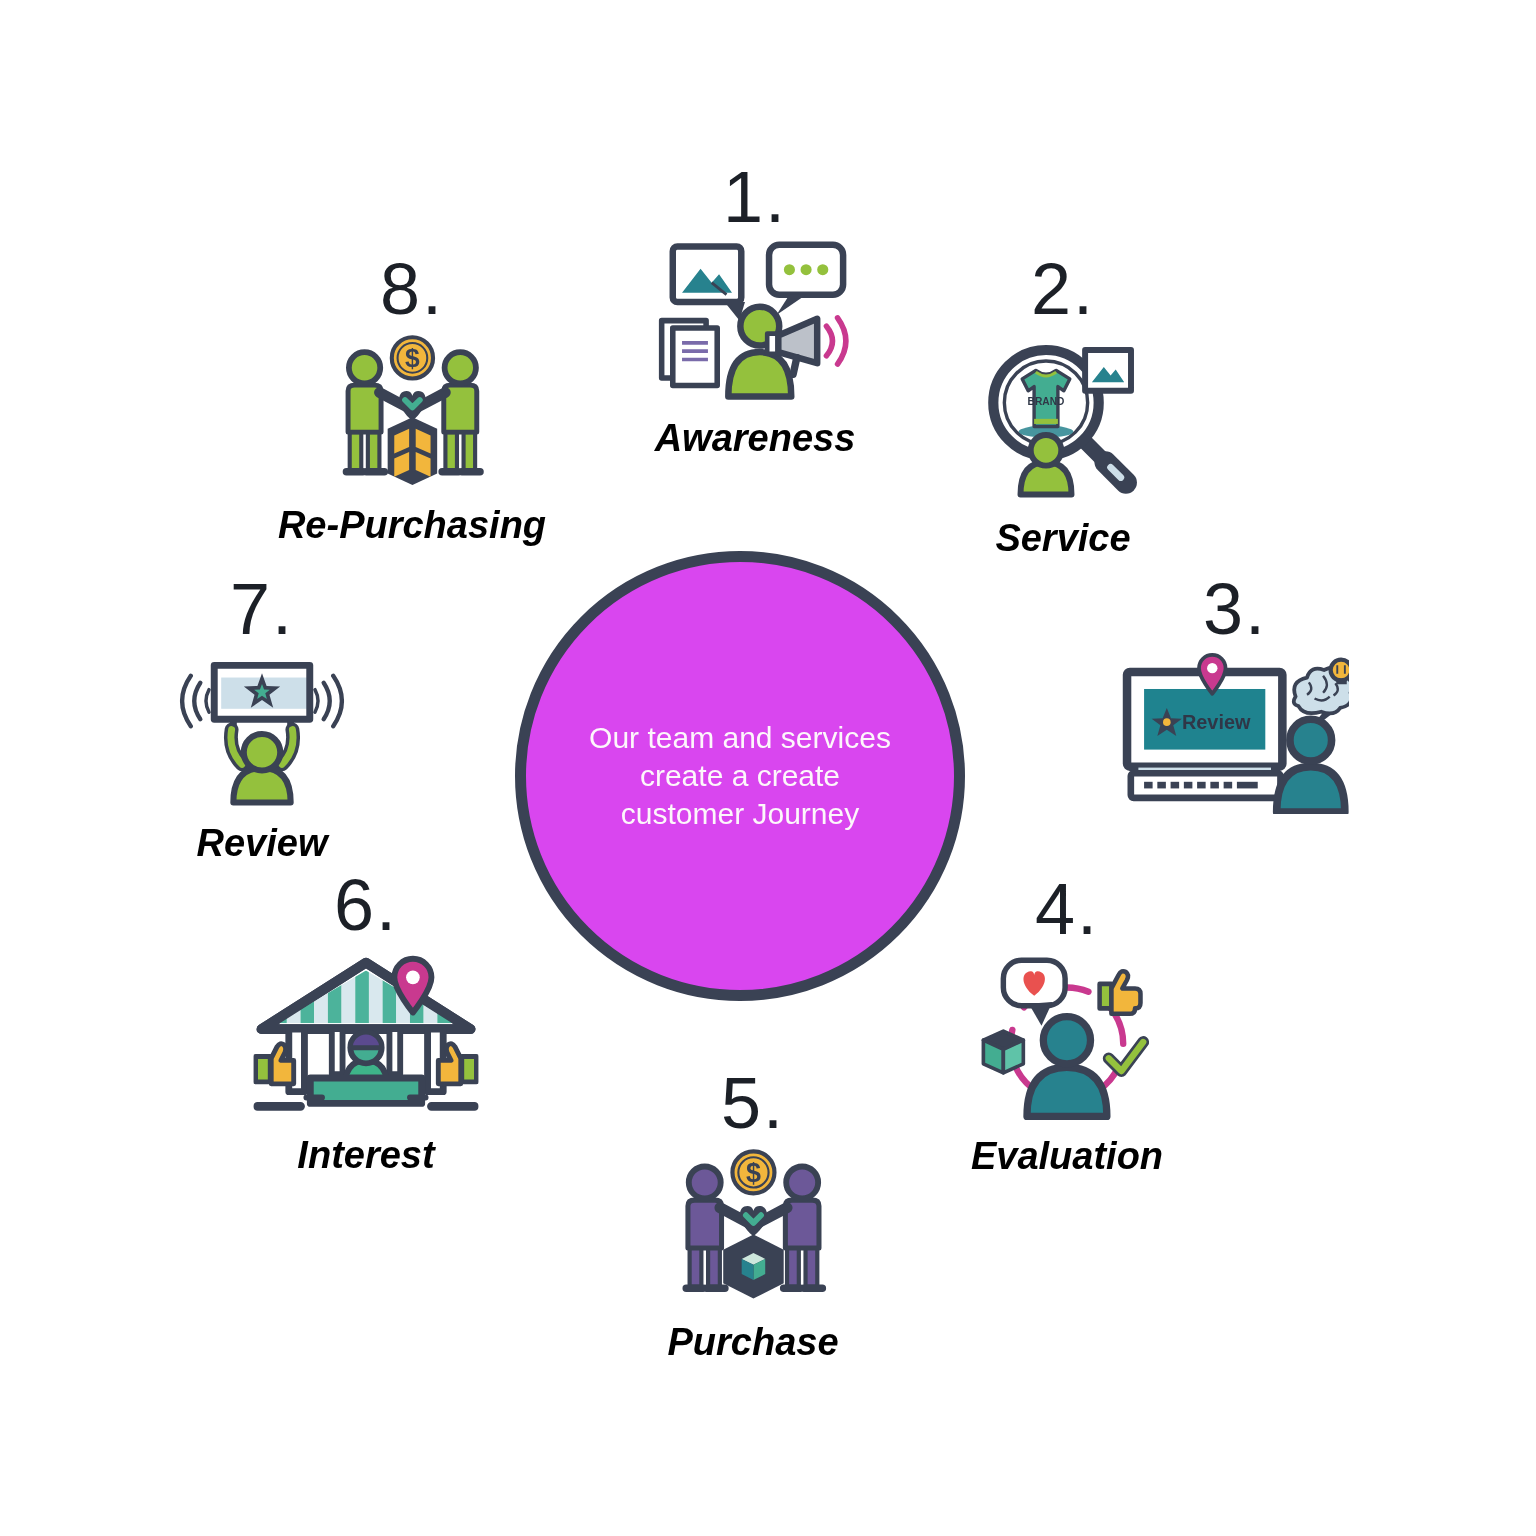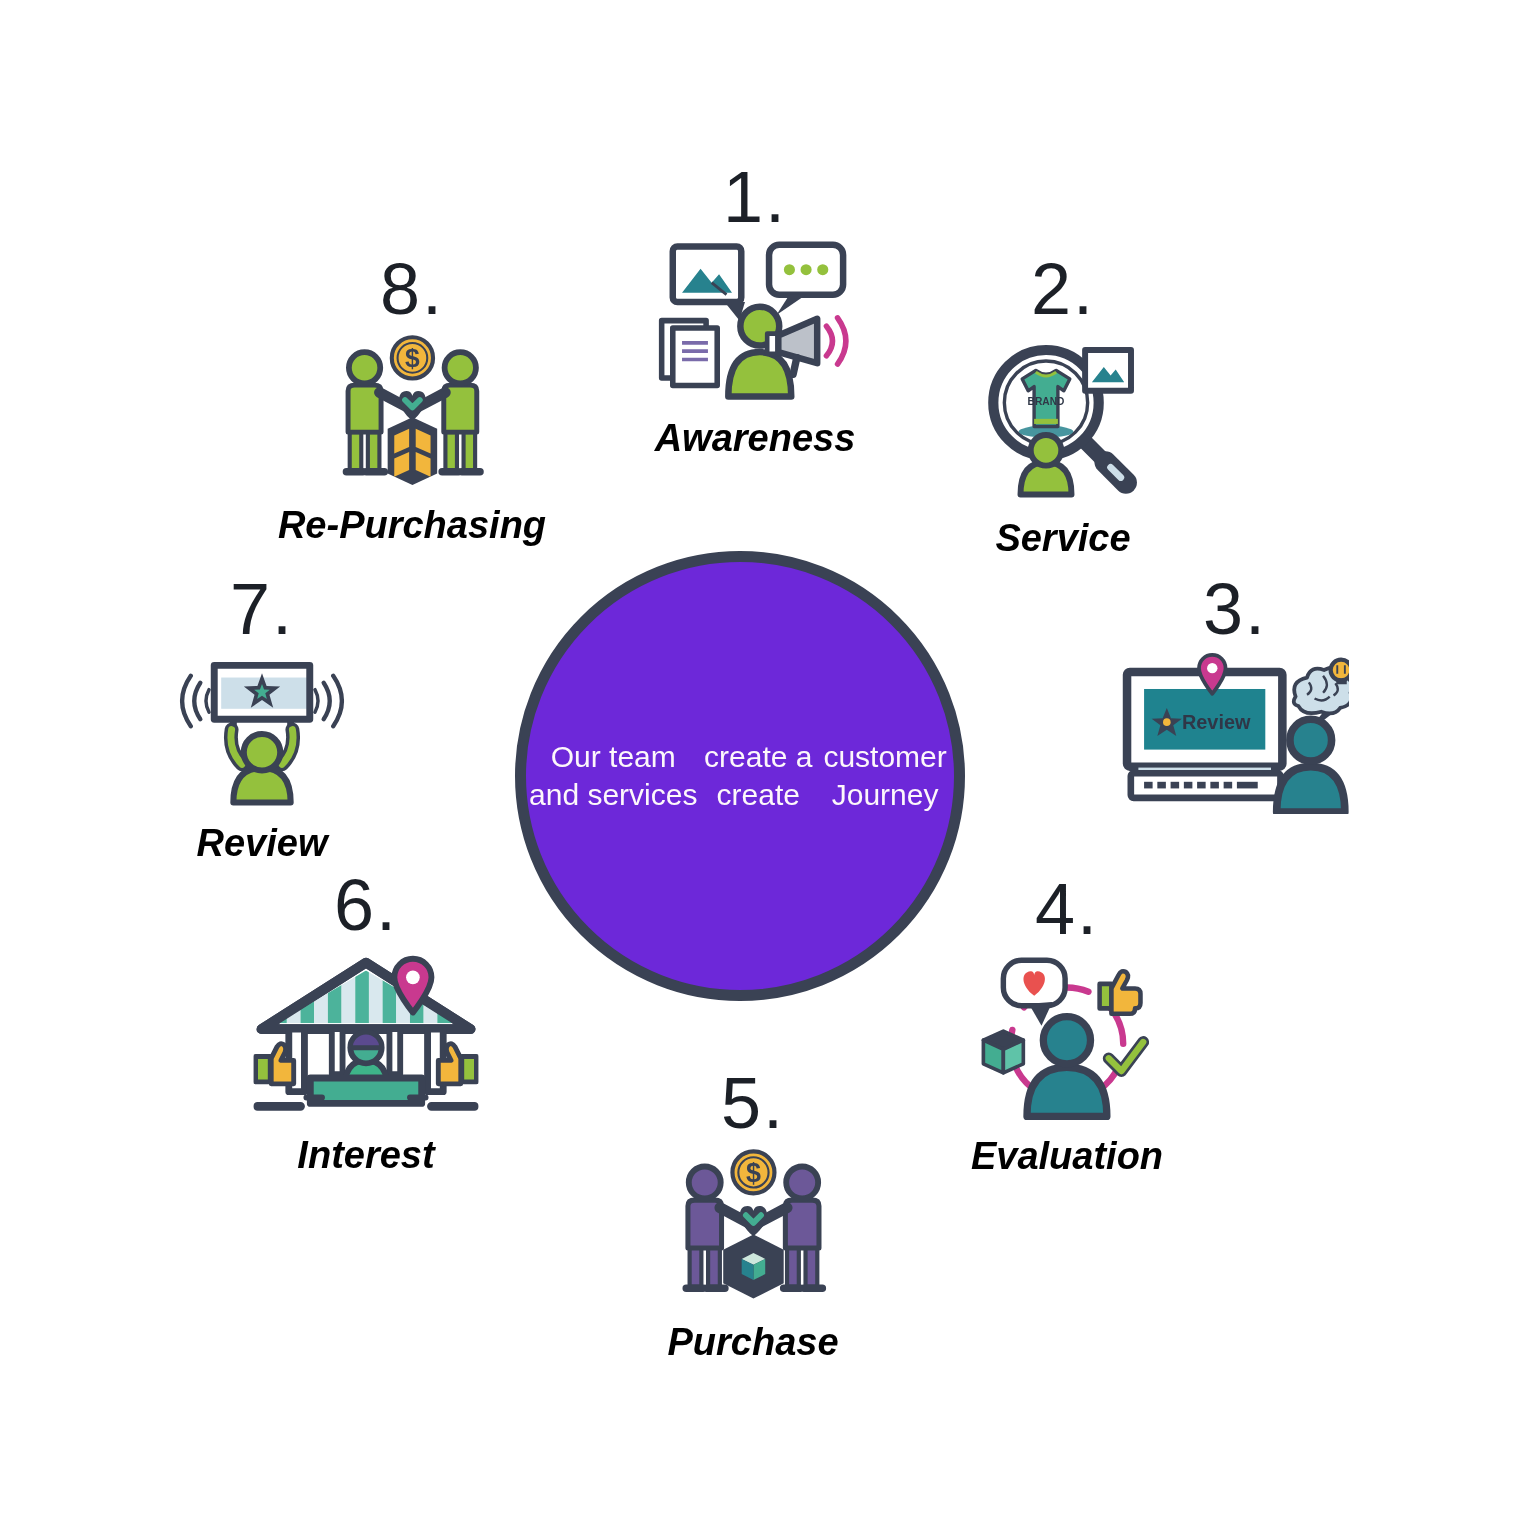--- a/index.html
+++ b/index.html
@@ -24,22 +24,22 @@
   .pos-interest{left:1063px;top:252px;}
   .pos-consideration{left:1235px;top:572px;}
   .pos-evaluation{left:1067px;top:872px;}
   .pos-purchase{left:753px;top:1066px;}
   .pos-service{left:366px;top:868px;}
   .pos-loyalty{left:262px;top:572px;}
   .pos-repurchasing{left:412px;top:252px;}
 
   .center-circle{
     position:absolute;left:515px;top:551px;width:450px;height:450px;border-radius:50%;
-    background:#6d28d9;border:11px solid #3a4254;box-sizing:border-box;
-    display:flex;flex-direction:row;align-items:center;justify-content:center;
+    background:#d946ef;border:11px solid #3a4254;box-sizing:border-box;
+    display:flex;flex-direction:column;align-items:center;justify-content:center;
     text-align:center;color:#fdf7fb;font-size:30px;line-height:38px;
   }
 
   
   .st{stroke:#3a4254;stroke-linejoin:round;stroke-linecap:round;}
   .f-w{fill:#ffffff}.f-g{fill:#94c13d}.f-t{fill:#43ad91}.f-dt{fill:#27828e}
   .f-p{fill:#c9398f}.f-y{fill:#f2b63c}.f-pu{fill:#6c5898}.f-lb{fill:#cddfe9}
   .f-d{fill:#3a4254}.f-r{fill:#e9514f}.f-gr{fill:#bcc1c9}.f-n{fill:none}
   svg text{font-family:"Liberation Sans",sans-serif;}
 </style>

